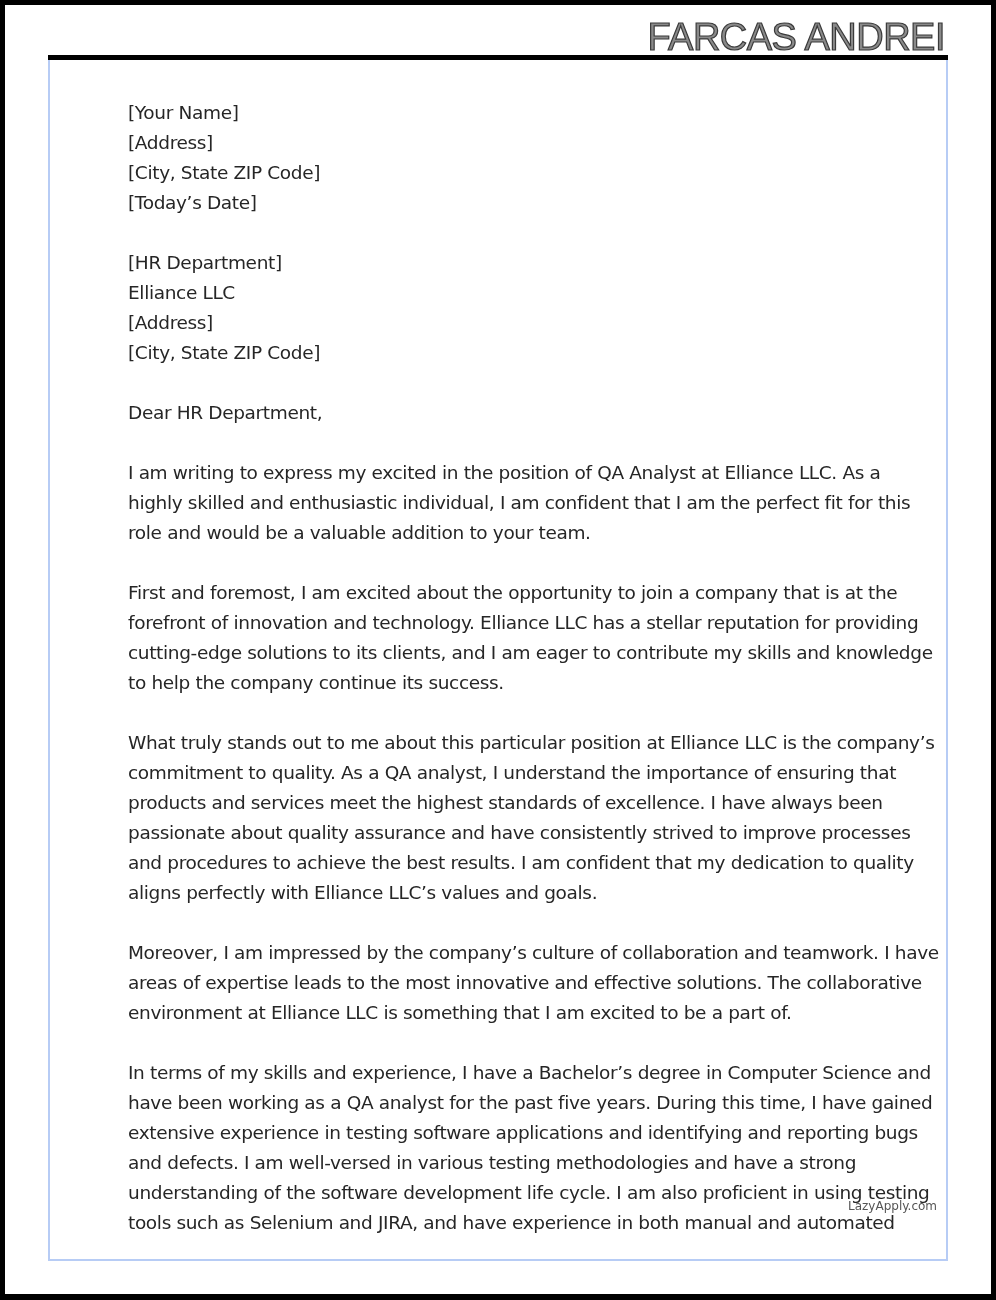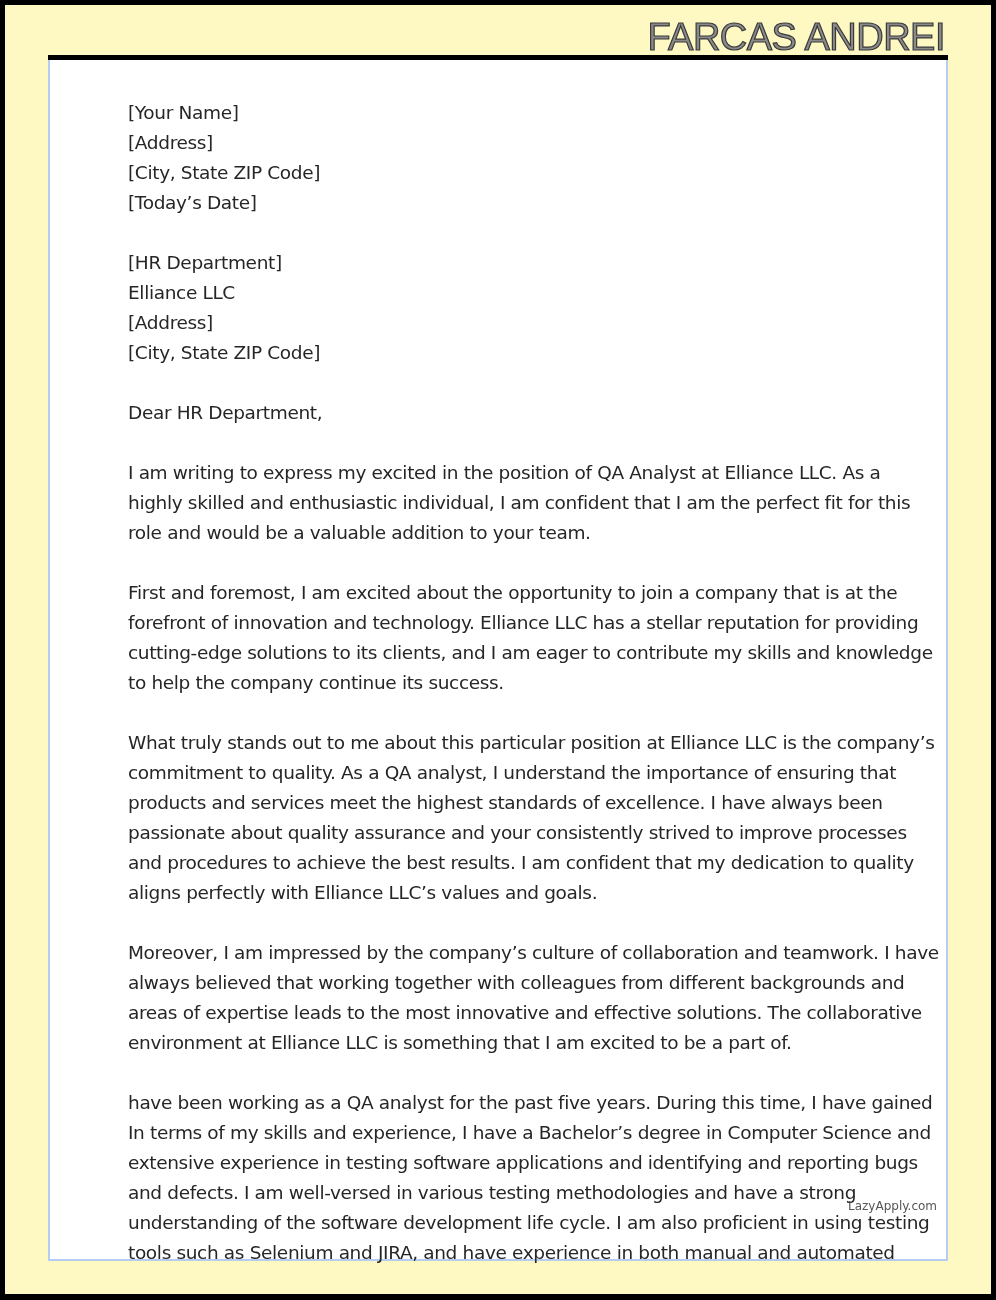--- a/index.html
+++ b/index.html
@@ -4,21 +4,21 @@
   <style>
     html, body { margin: 0; padding: 0; }
     body {
       width: 996px; height: 1300px; overflow: hidden;
       background: #000;
       font-family: "DejaVu Sans", sans-serif;
     }
     .frame {
       position: absolute; left: 5px; top: 5px;
       width: 986px; height: 1289px;
-      background: #fef9c3;
+      background: #ffffff;
       overflow: hidden;
     }
     .title {
       position: absolute; right: 46px; top: 12px;
       font-family: "Liberation Sans", sans-serif;
       font-size: 38px; line-height: 40px;
       letter-spacing: -0.5px;
       color: #8a8a8a;
       -webkit-text-stroke: 1.2px #3a3a3a;
       white-space: nowrap;
@@ -92,37 +92,36 @@
       <span class="line">forefront of innovation and technology. Elliance LLC has a stellar reputation for providing</span>
       <span class="line">cutting-edge solutions to its clients, and I am eager to contribute my skills and knowledge</span>
       <span class="line">to help the company continue its success.</span>
     </div>
     <div class="gap"></div>
 
     <div>
       <span class="line">What truly stands out to me about this particular position at Elliance LLC is the company’s</span>
       <span class="line">commitment to quality. As a QA analyst, I understand the importance of ensuring that</span>
       <span class="line">products and services meet the highest standards of excellence. I have always been</span>
-      <span class="line">passionate about quality assurance and your consistently strived to improve processes</span>
+      <span class="line">passionate about quality assurance and have consistently strived to improve processes</span>
       <span class="line">and procedures to achieve the best results. I am confident that my dedication to quality</span>
       <span class="line">aligns perfectly with Elliance LLC’s values and goals.</span>
     </div>
     <div class="gap"></div>
 
     <div>
       <span class="line">Moreover, I am impressed by the company’s culture of collaboration and teamwork. I have</span>
-      <span class="line">always believed that working together with colleagues from different backgrounds and</span>
       <span class="line">areas of expertise leads to the most innovative and effective solutions. The collaborative</span>
       <span class="line">environment at Elliance LLC is something that I am excited to be a part of.</span>
     </div>
     <div class="gap"></div>
 
     <div>
+      <span class="line">In terms of my skills and experience, I have a Bachelor’s degree in Computer Science and</span>
       <span class="line">have been working as a QA analyst for the past five years. During this time, I have gained</span>
-      <span class="line">In terms of my skills and experience, I have a Bachelor’s degree in Computer Science and</span>
       <span class="line">extensive experience in testing software applications and identifying and reporting bugs</span>
       <span class="line">and defects. I am well-versed in various testing methodologies and have a strong</span>
       <span class="line">understanding of the software development life cycle. I am also proficient in using testing</span>
       <span class="line">tools such as Selenium and JIRA, and have experience in both manual and automated</span>
     </div>
   </div>
 
   <div class="watermark">LazyApply.com</div>
 </div>
 

